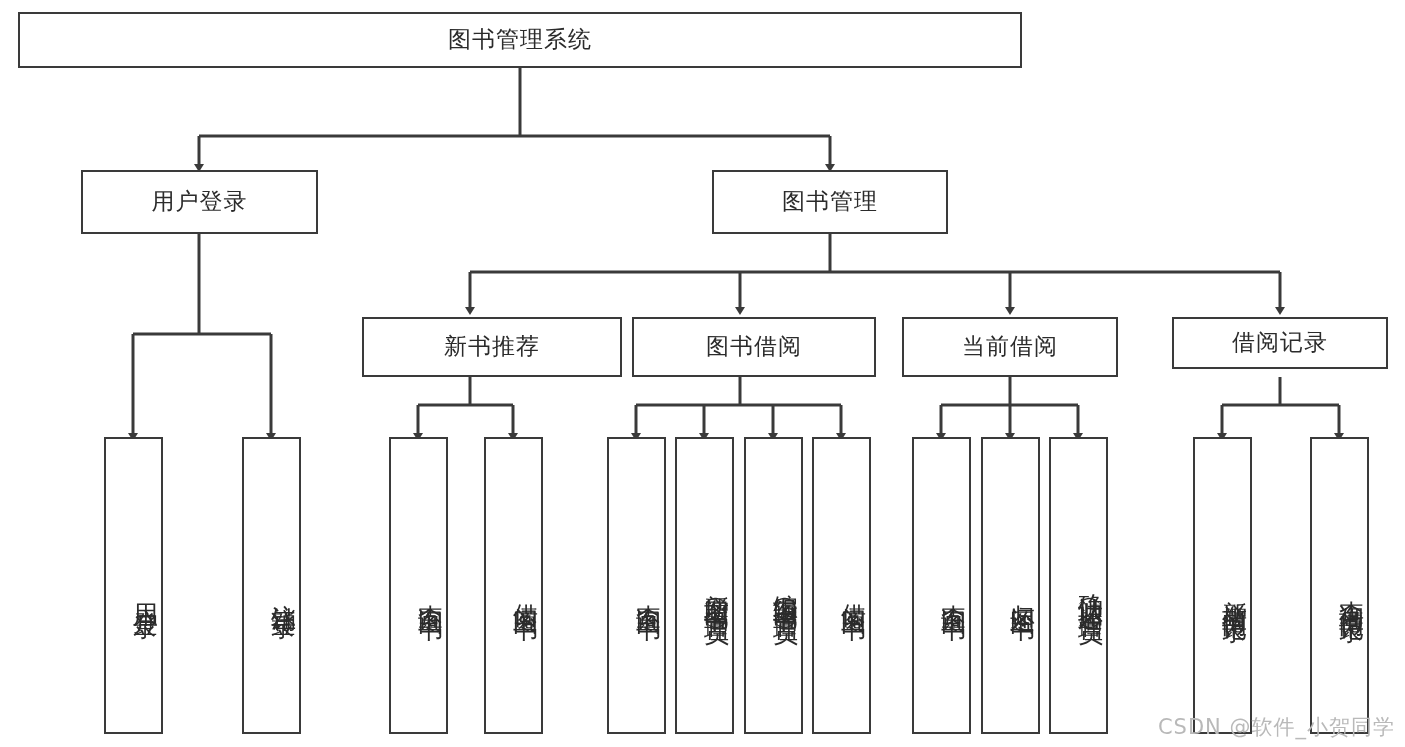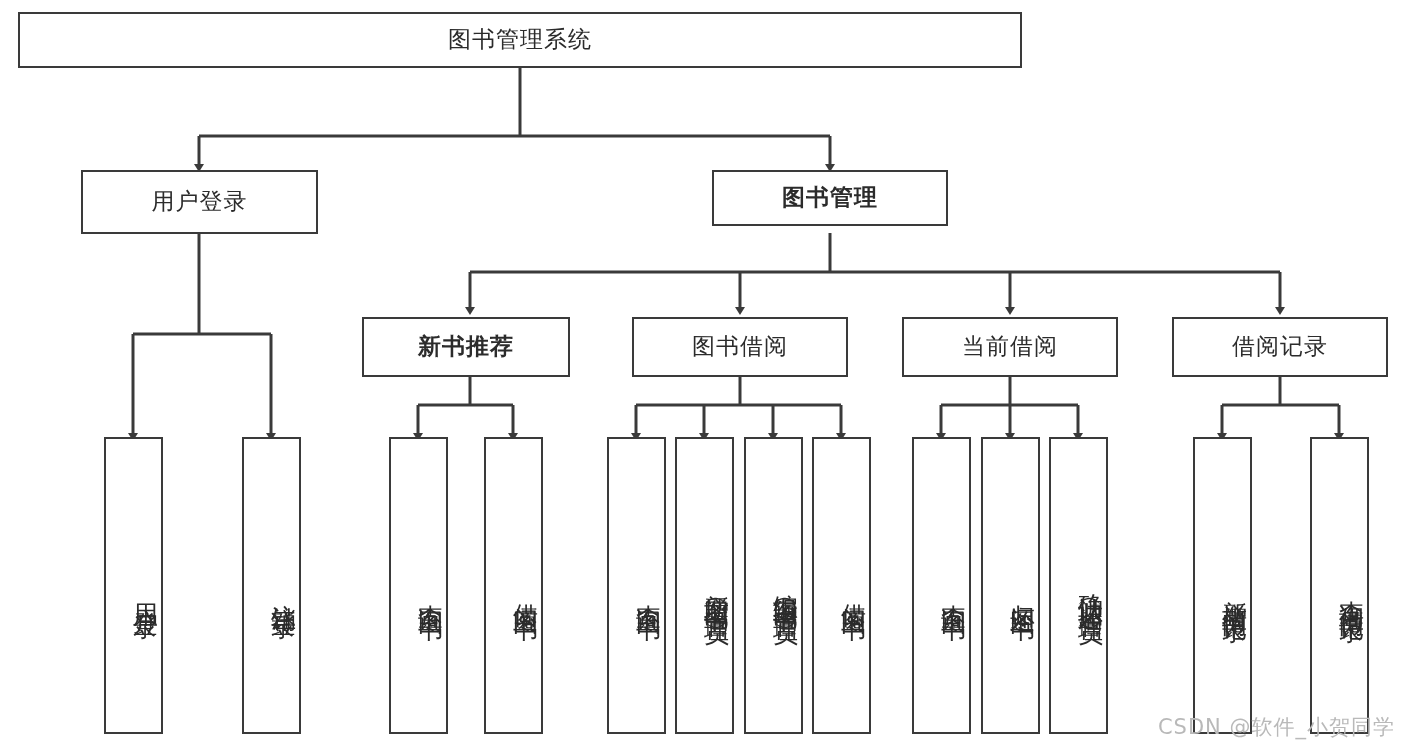--- a/index.html
+++ b/index.html
@@ -123,34 +123,34 @@
     </g>
   </svg>
 
   <div class="node horiz" style="left:18px; top:12px; width:1004px; height:56px;">
     <span>图书管理系统</span>
   </div>
 
   <div class="node horiz" style="left:81px; top:170px; width:237px; height:64px;">
     <span>用户登录</span>
   </div>
-  <div class="node horiz" style="left:712px; top:170px; width:236px; height:56px;font-weight:bold;">
+  <div class="node horiz" style="left:712px; top:170px; width:236px; height:64px;">
     <span>图书管理</span>
   </div>
 
-  <div class="node horiz" style="left:362px; top:317px; width:208px; height:60px;font-weight:bold;">
+  <div class="node horiz" style="left:362px; top:317px; width:260px; height:60px;">
     <span>新书推荐</span>
   </div>
-  <div class="node horiz" style="left:632px; top:317px; width:216px; height:60px;">
+  <div class="node horiz" style="left:632px; top:317px; width:244px; height:60px;">
     <span>图书借阅</span>
   </div>
   <div class="node horiz" style="left:902px; top:317px; width:216px; height:60px;font-family:Liberation Serif, serif;">
     <span>当前借阅</span>
   </div>
-  <div class="node horiz" style="left:1172px; top:317px; width:216px; height:60px;">
+  <div class="node horiz" style="left:1172px; top:317px; width:216px; height:52px;">
     <span>借阅记录</span>
   </div>
 
   <div class="node vert" style="left:104px; top:437px; width:59px; height:297px;">
     <span class="vlabel">用户登录</span>
   </div>
   <div class="node vert" style="left:242px; top:437px; width:59px; height:297px;">
     <span class="vlabel">注销登录</span>
   </div>
 

